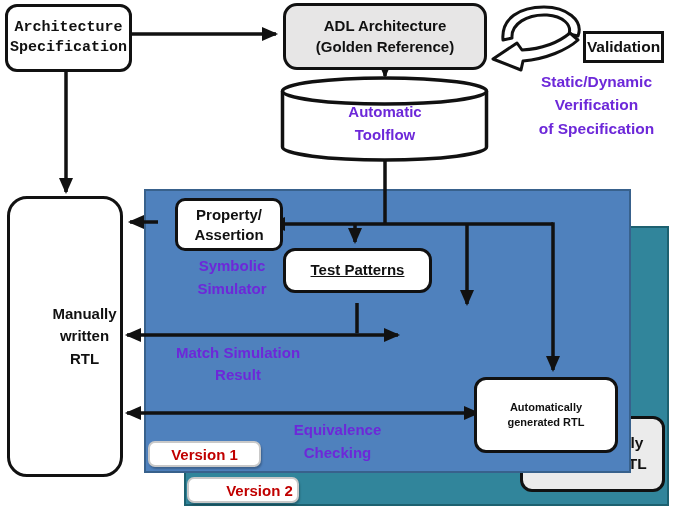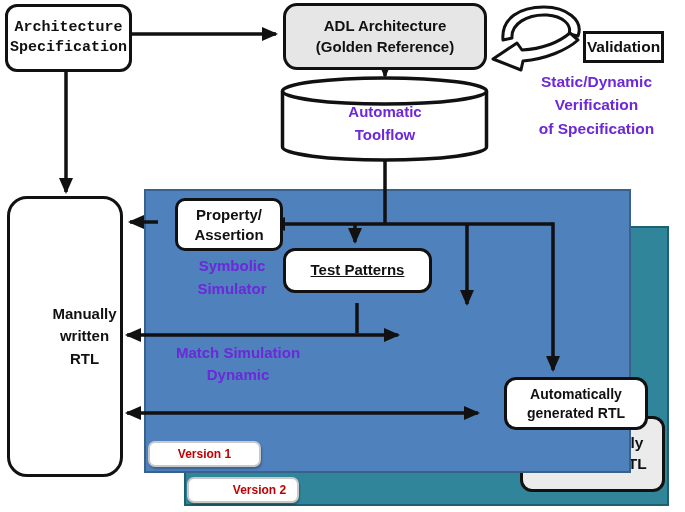--- a/index.html
+++ b/index.html
@@ -22,28 +22,28 @@
   .arch{left:5px;top:4px;width:127px;height:68px;font-family:Liberation Mono, monospace;}
   .adl{left:283px;top:3px;width:204px;height:67px;background:#e7e6e6;border-radius:14px;}
   .validation{left:583px;top:22px;width:81px;height:32px;border-radius:0;border-width:3px;font-size:15.5px;margin-top:9px;}
   .vernote{left:508px;top:70px;width:177px;font-size:15.5px;line-height:1.5;}
   .cyl-lbl{left:283px;top:101px;width:204px;line-height:1.5;z-index:6;}
   .manrtl{left:7px;top:196px;width:116px;height:281px;border-radius:20px;line-height:1.5;padding-left:39px;}
   .propass{left:175px;top:198px;width:108px;height:53px;border-radius:10px;line-height:1.3;}
   .symsim{left:178px;top:255px;width:108px;line-height:1.5;}
   .testpat{left:283px;top:248px;width:149px;height:45px;text-decoration:underline;}
   .simulator{left:403px;top:310px;width:129px;height:55px;}
-  .autortl{left:504px;top:377px;width:144px;height:53px;font-size:14px;}
+  .autortl{left:474px;top:377px;width:144px;height:76px;font-size:11px;}
   .autortl2{left:520px;top:416px;width:145px;height:76px;font-size:15.5px;background:#ebebeb;z-index:2;}
   .matchlbl{left:158px;top:342px;width:160px;line-height:1.45;}
   .equivlbl{left:250px;top:419px;width:175px;line-height:1.5;}
   .badge{
     position:absolute;box-sizing:border-box;background:#fff;border:2px solid #c9c9c9;
     border-radius:7px;display:flex;align-items:center;justify-content:center;
-    color:#c00000;font-size:12px;z-index:6;box-shadow:1px 2px 2px rgba(0,0,0,0.25);
+    color:#c00000;font-size:15px;z-index:6;box-shadow:1px 2px 2px rgba(0,0,0,0.25);
   }
   .v1{left:148px;top:441px;width:113px;height:26px;}
   .v2{left:187px;top:477px;width:112px;height:26px;padding-left:33px;}
   svg.wires{position:absolute;left:0;top:0;z-index:4;pointer-events:none;}
 </style>
 </head>
 <body>
 
 <div class="stage">
 
@@ -112,23 +112,25 @@
   <div class="box propass">Property/
 Assertion</div>
 
   <div class="lbl symsim">Symbolic
 Simulator</div>
 
   <div class="box testpat">Test Patterns</div>
 
 
   <div class="lbl matchlbl">Match Simulation
-Dynamic</div>
+Result</div>
 
   <div class="box autortl">Automatically
 generated RTL</div>
 
+  <div class="lbl equivlbl">Equivalence
+Checking</div>
 
   <div class="badge v1">Version 1</div>
 
   <div class="badge v2">Version 2</div>
 
 </div>
 
 </body></html>

